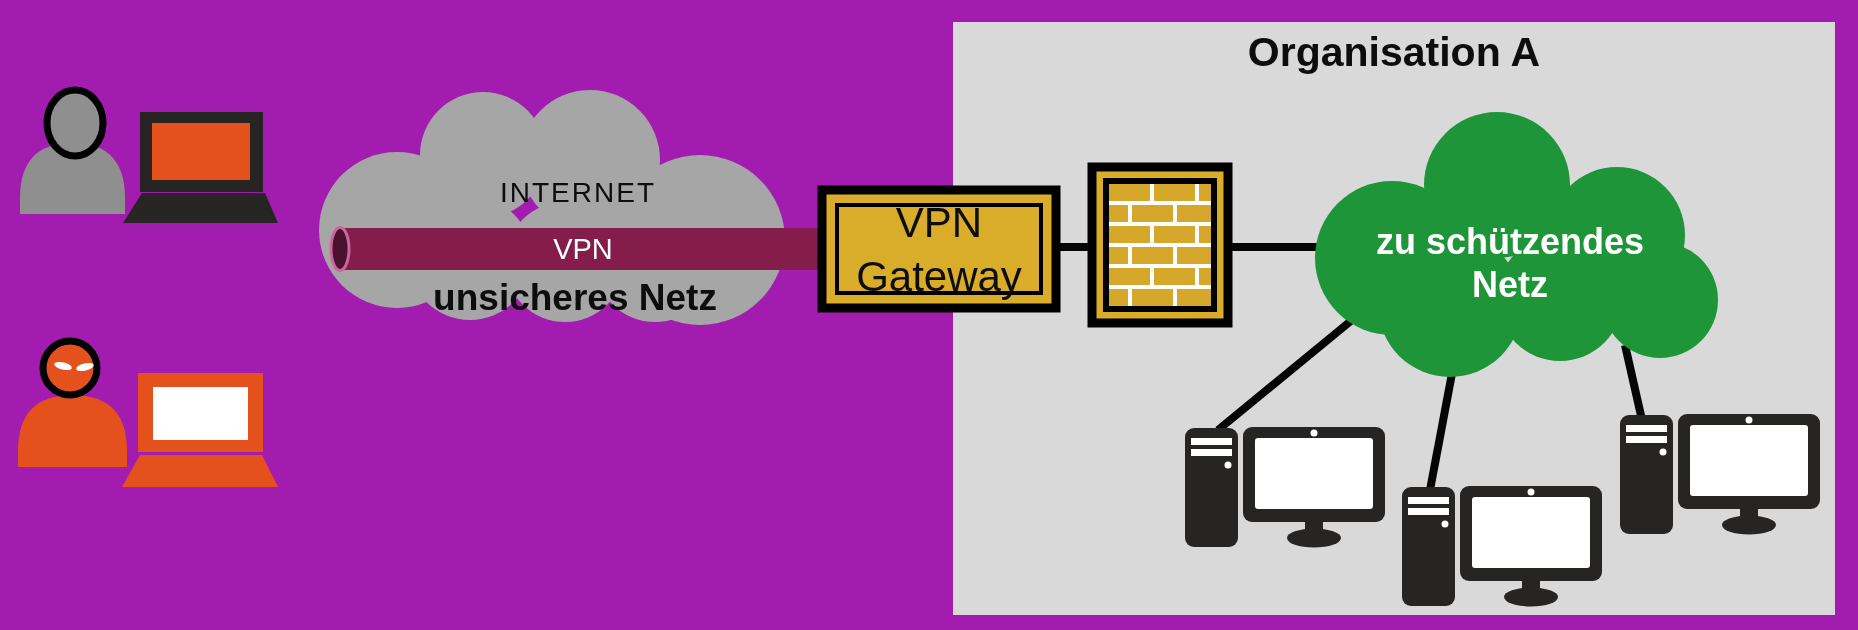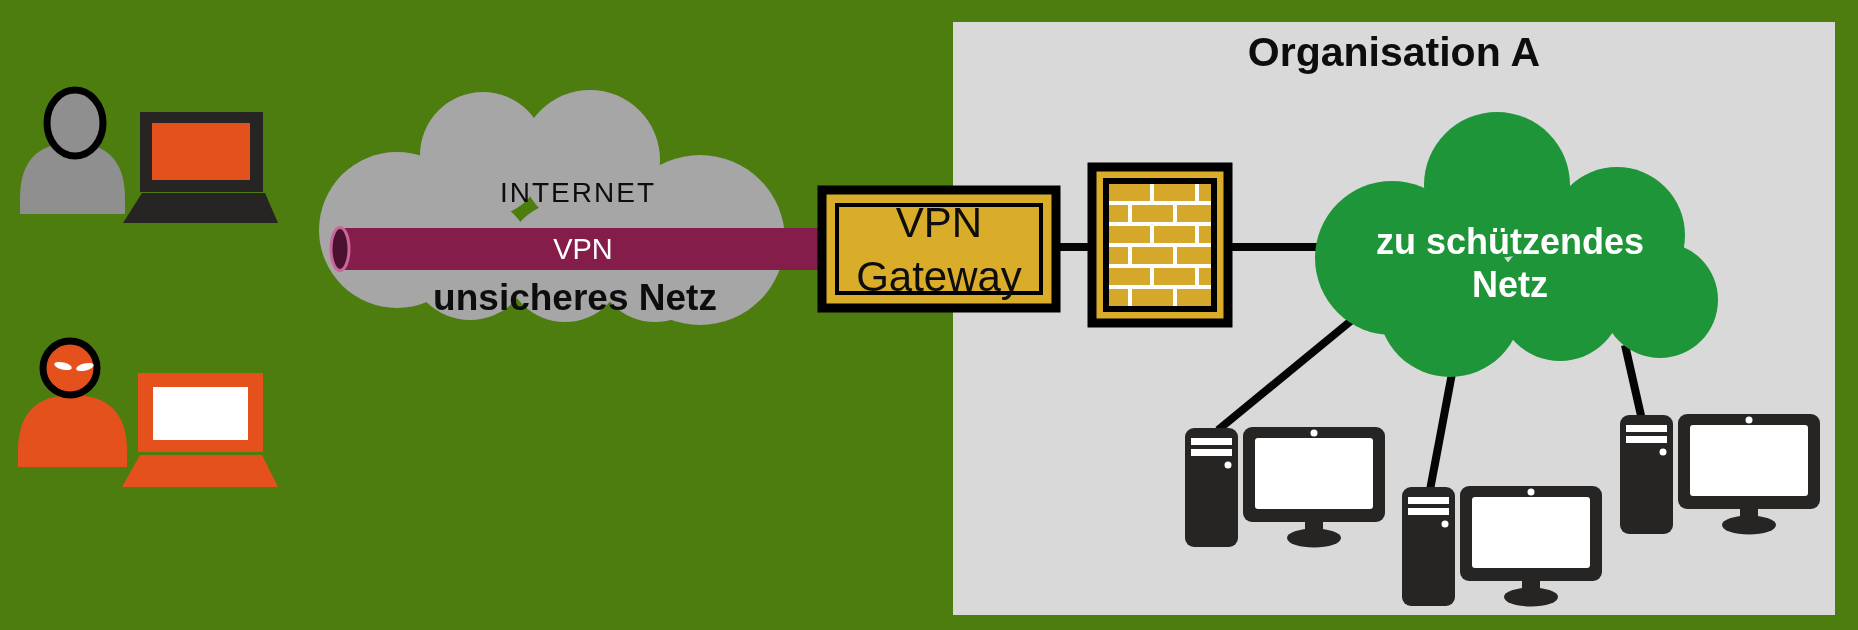--- a/index.html
+++ b/index.html
@@ -1,16 +1,16 @@
 <!DOCTYPE html>
 <html><head>
 <meta charset="utf-8">
 <style>
   html,body{margin:0;padding:0;background:#000;}
-  .stage{position:relative;width:1858px;height:630px;background:#4d7c0f;overflow:hidden;}
+  .stage{position:relative;width:1858px;height:630px;background:#a21caf;overflow:hidden;}
   svg{display:block;width:1858px;height:630px;}
   text{font-family:"Liberation Sans", sans-serif;}
   .t-dark{fill:#0d0d0d;}
   .t-white{fill:#ffffff;}
   .bold{font-weight:bold;}
 </style>
 </head>
 <body>
 
 <div class="stage">

